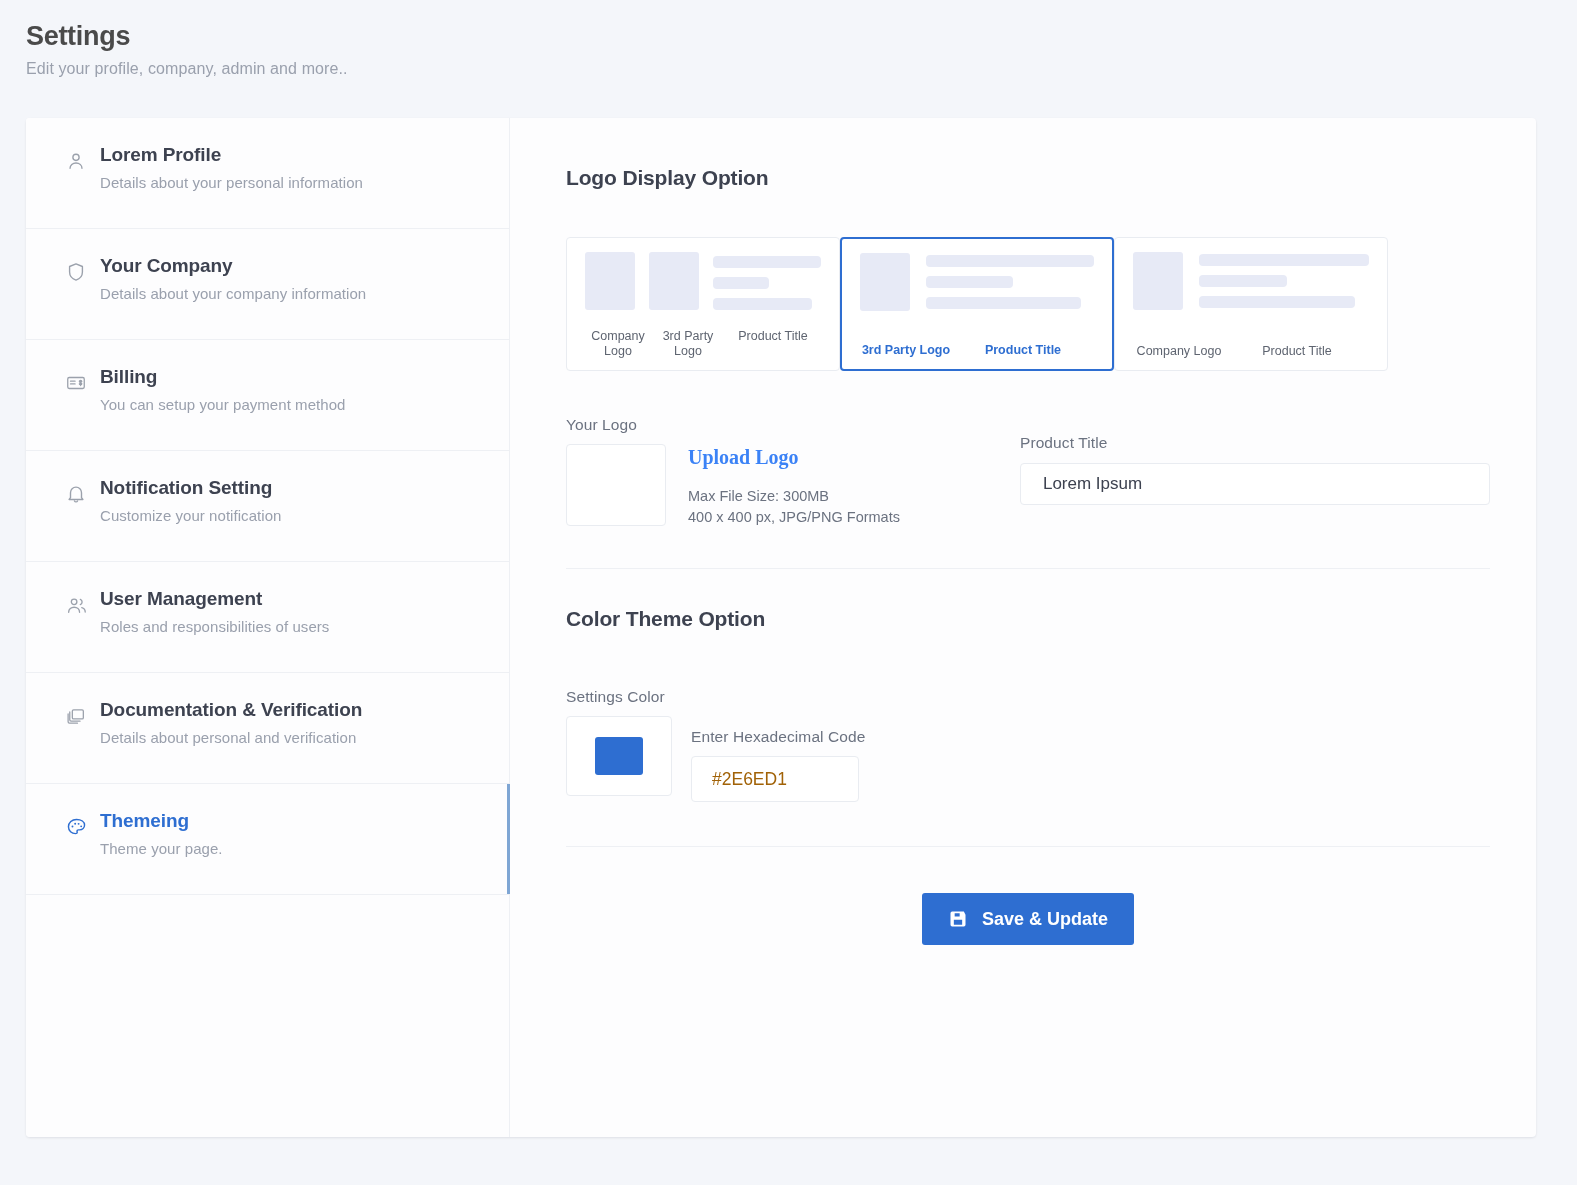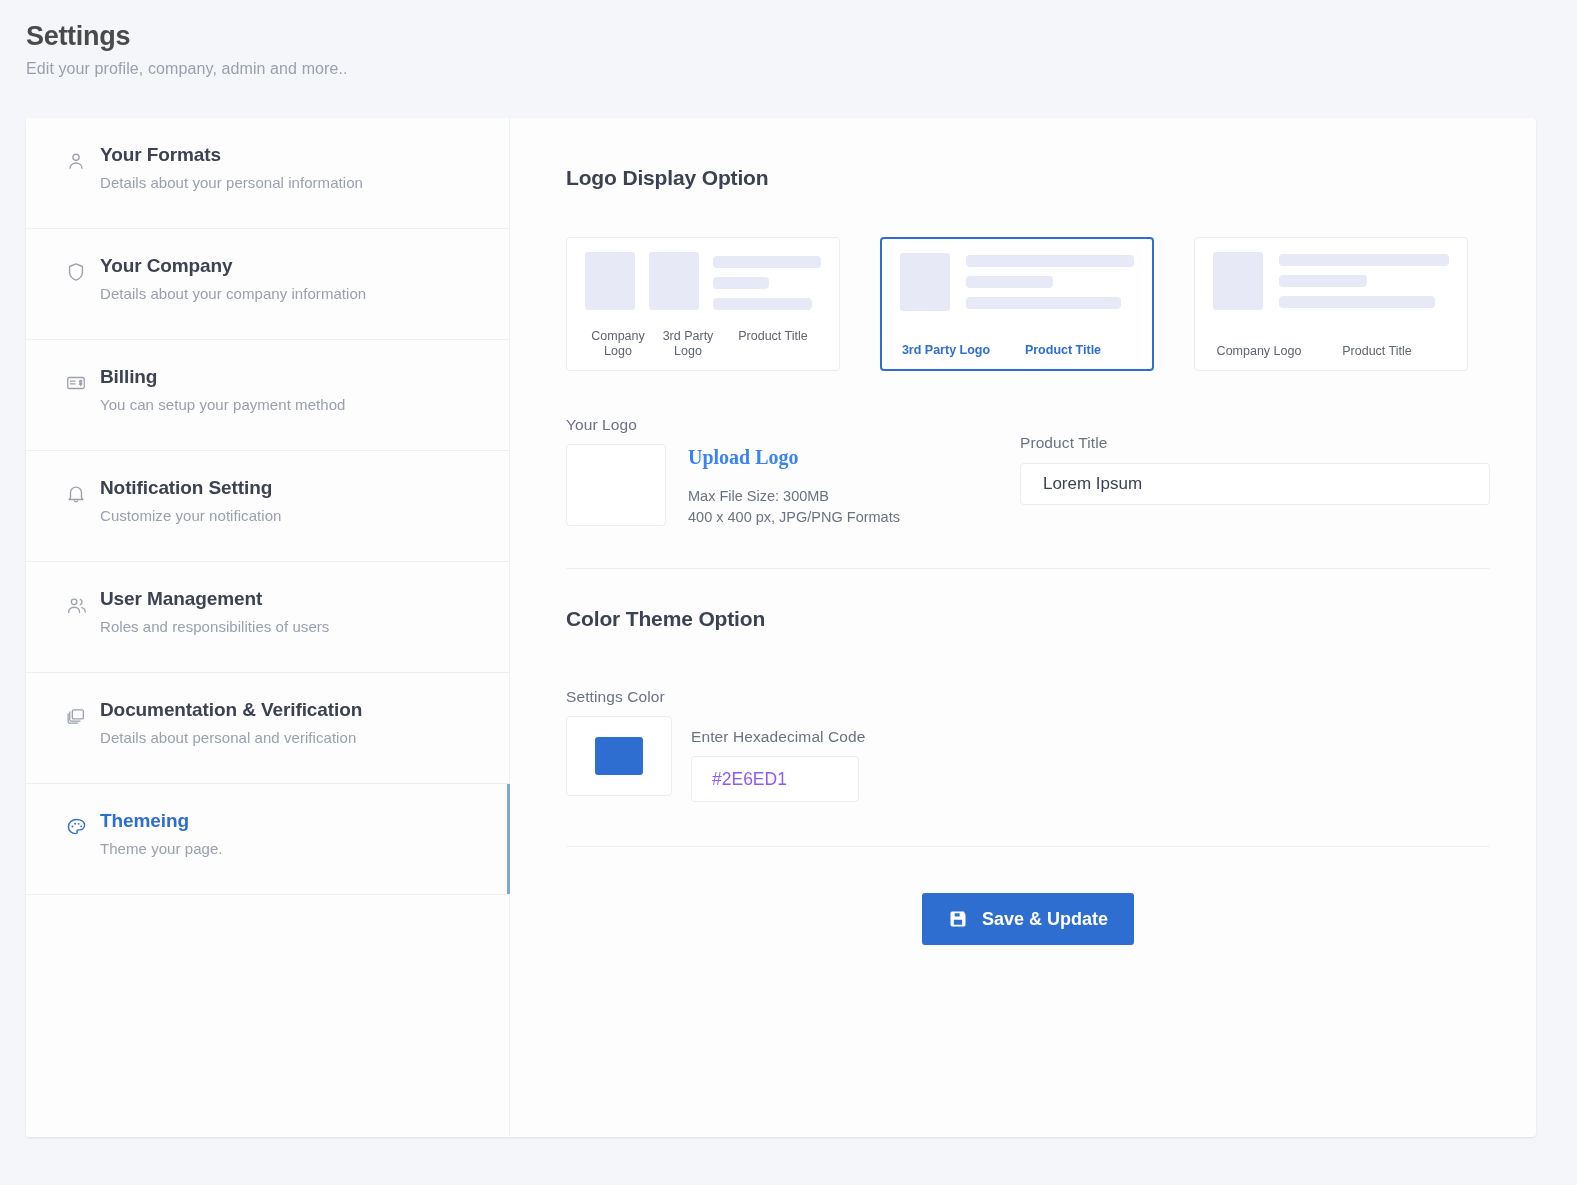--- a/index.html
+++ b/index.html
@@ -101,21 +101,20 @@
   .section-title {
     font-size: 21px;
     font-weight: bold;
     color: #3d4250;
     letter-spacing: -0.15px;
   }
 
   
   .logo-options {
     display: flex;
-    gap: 40px;
     margin-top: 47px;
   }
   .logo-card {
     width: 274px;
     height: 134px;
     border: 1px solid #e9ecf1;
     border-radius: 4px;
     background: #ffffff;
     padding: 14px 18px 10px 18px;
     cursor: pointer;
@@ -231,21 +230,21 @@
   .hex-input {
     width: 168px;
     height: 46px;
     border: 1px solid #e9ecf1;
     border-radius: 4px;
     background: #ffffff;
     margin-top: 10px;
     padding: 0 20px;
     font-family: "Liberation Sans", sans-serif;
     font-size: 17.5px;
-    color: #8b5cf6;
+    color: #a16207;
   }
 
   
   .footer-divider {
     height: 1px;
     background: #eef0f4;
     margin-top: 44px;
   }
   .save-row { display: flex; justify-content: center; margin-top: 46px; }
   .save-btn {
@@ -278,21 +277,21 @@
   <nav class="sidebar">
 
     <div class="nav-item">
       <span class="nav-icon">
         <svg width="22" height="22" viewBox="0 0 24 24" fill="none" stroke="currentColor" stroke-width="1.5" stroke-linecap="round" stroke-linejoin="round">
           <circle cx="12" cy="8" r="3.4"></circle>
             <path d="M5.5 20c0-3.6 2.9-5.8 6.5-5.8s6.5 2.2 6.5 5.8"></path>
         </svg>
       </span>
       <span class="nav-text">
-        <span class="nav-label">Your Formats</span>
+        <span class="nav-label">Lorem Profile</span>
         <span class="nav-desc" style="display:block">Details about your personal information</span>
       </span>
     </div>
 
     <div class="nav-item">
       <span class="nav-icon">
         <svg width="22" height="22" viewBox="0 0 24 24" fill="none" stroke="currentColor" stroke-width="1.5" stroke-linecap="round" stroke-linejoin="round">
           <path d="M12 3.2 5 6v6c0 4.3 3 7.5 7 8.8 4-1.3 7-4.5 7-8.8V6l-7-2.8Z"></path>
         </svg>
       </span>

